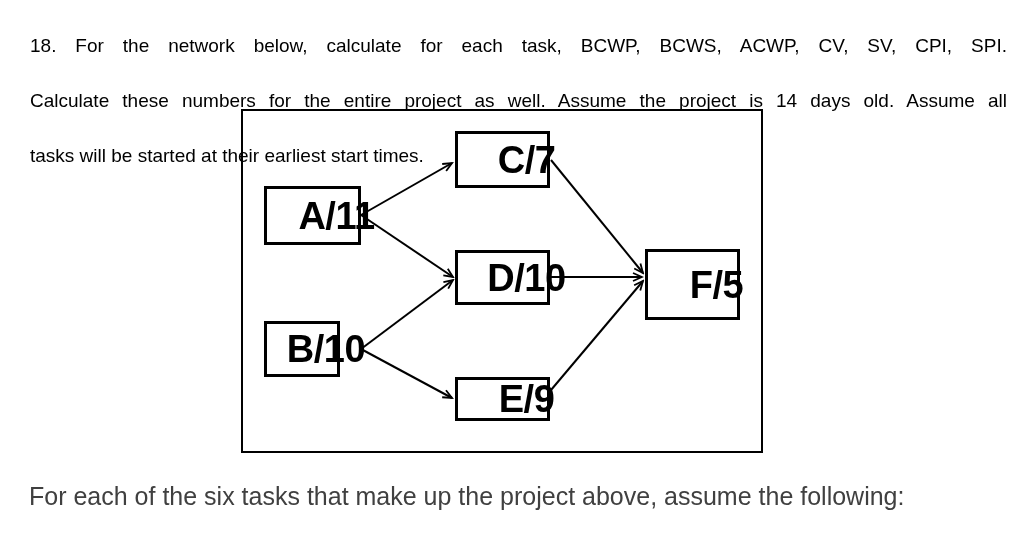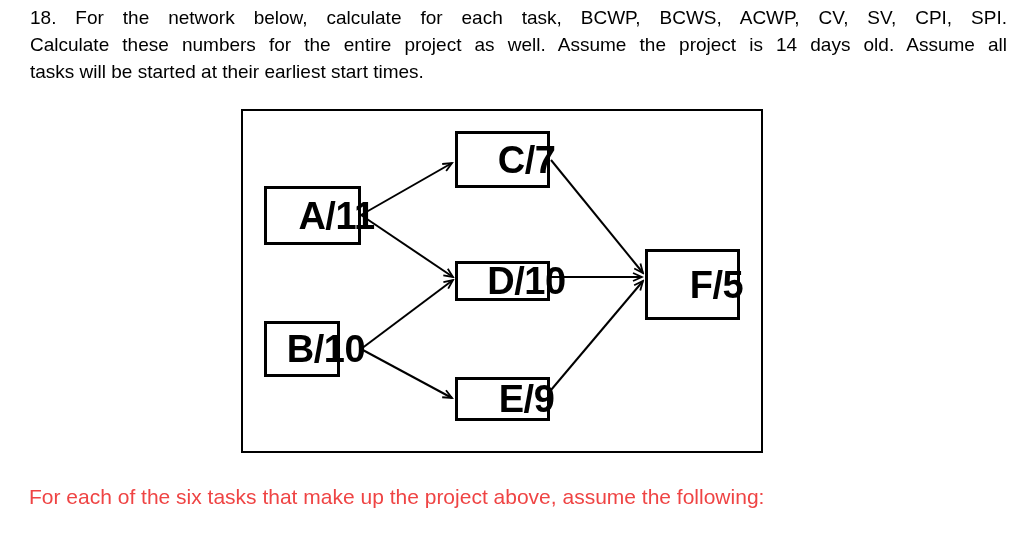--- a/index.html
+++ b/index.html
@@ -20,36 +20,36 @@
   
   .problem {
     position: absolute;
     left: 30px;
     top: 4px;
     width: 977px;
     font-size: 19px;
     line-height: 27px;
     color: #000000;
   }
-  .problem .p-line { width: 100%; }
+  .problem .p-line { width: 100%; margin-top: 28px; }
   .problem .p-line.justify {
     text-align: justify;
     text-align-last: justify;
   }
 
   
   .footer-text {
     position: absolute;
     left: 29px;
     top: 483px;
     width: 960px;
-    font-size: 21px;
+    font-size: 25px;
     line-height: 27px;
     text-align: left;
-    color: #ef4444;
+    color: #404040;
   }
 
   
   .diagram {
     position: absolute;
     left: 241px;
     top: 109px;
     width: 522px;
     height: 344px;
   }
@@ -82,21 +82,21 @@
     font-size: 38px;
     font-weight: bold;
     letter-spacing: -0.5px;
     line-height: 1;
     white-space: nowrap;
     color: #000000;
   }
   .node-a { left: 23px;  top: 77px;  width: 97px; height: 59px; }
   .node-b { left: 23px;  top: 212px; width: 76px; height: 56px; }
   .node-c { left: 214px; top: 22px;  width: 95px; height: 57px; }
-  .node-d { left: 214px; top: 152px; width: 95px; height: 40px; }
+  .node-d { left: 214px; top: 141px; width: 95px; height: 55px; }
   .node-e { left: 214px; top: 268px; width: 95px; height: 44px; }
   .node-f { left: 404px; top: 140px; width: 95px; height: 71px; }
 </style>
 </head>
 <body>
 
 <div class="page">
 
   <div class="problem">
     <div class="p-line justify">18. For the network below, calculate for each task, BCWP, BCWS, ACWP, CV, SV, CPI, SPI.</div>

